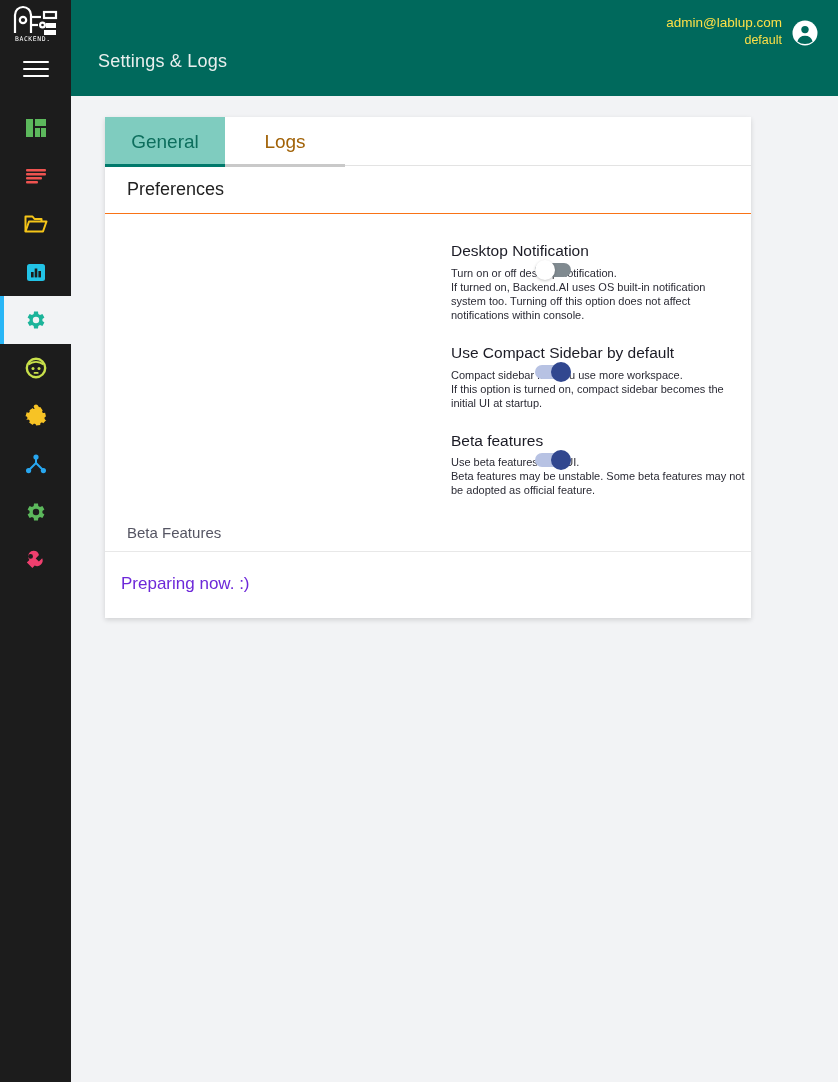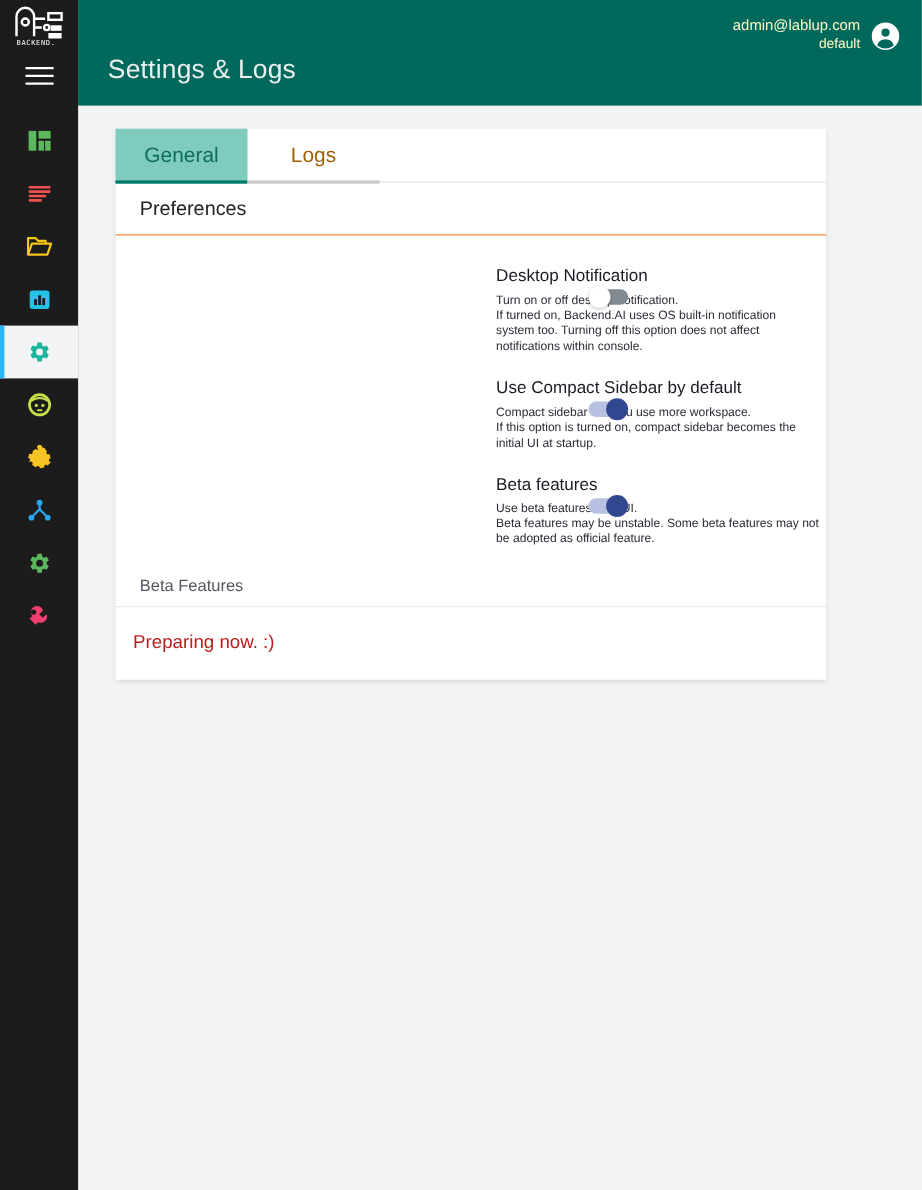--- a/index.html
+++ b/index.html
@@ -86,37 +86,37 @@
     position: absolute;
     left: 71px; top: 0;
     width: 767px;
     height: 96px;
     background: #00695c;
   }
   .page-title {
     position: absolute;
     left: 27px;
     top: 52px;
-    font-size: 24px;
+    font-size: 18px;
     color: #e9efee;
     font-weight: 400;
     letter-spacing: 0.2px;
     line-height: 1;
   }
   .account-box {
     position: absolute;
     right: 20px;
     top: 12px;
     display: flex;
     align-items: flex-start;
     gap: 10px;
   }
   .account-text {
     text-align: right;
-    color: #fef9c3;
+    color: #fde047;
     line-height: 1.35;
     padding-top: 2px;
   }
   .account-email { font-size: 13.5px; display: block; }
   .account-role  { font-size: 12.5px; display: block; }
   .avatar-icon { display: block; margin-top: 8px; }
 
   
   .card {
     position: absolute;
@@ -238,21 +238,21 @@
 
   .beta-features-header {
     padding: 14px 0 10px 22px;
     font-size: 15px;
     color: #555563;
     border-bottom: 1px solid #e8e8e8;
   }
   .beta-body {
     padding: 22px 0 24px 16px;
     font-size: 17px;
-    color: #b91c1c;
+    color: #6d28d9;
   }
 </style>
 </head>
 <body>
 
 <nav class="sidebar">
 
   <div class="logo-wrap">
     <svg class="logo-svg" width="56" height="40" viewBox="0 0 56 40">
       <g fill="none" stroke="#ffffff" stroke-width="2.2">

